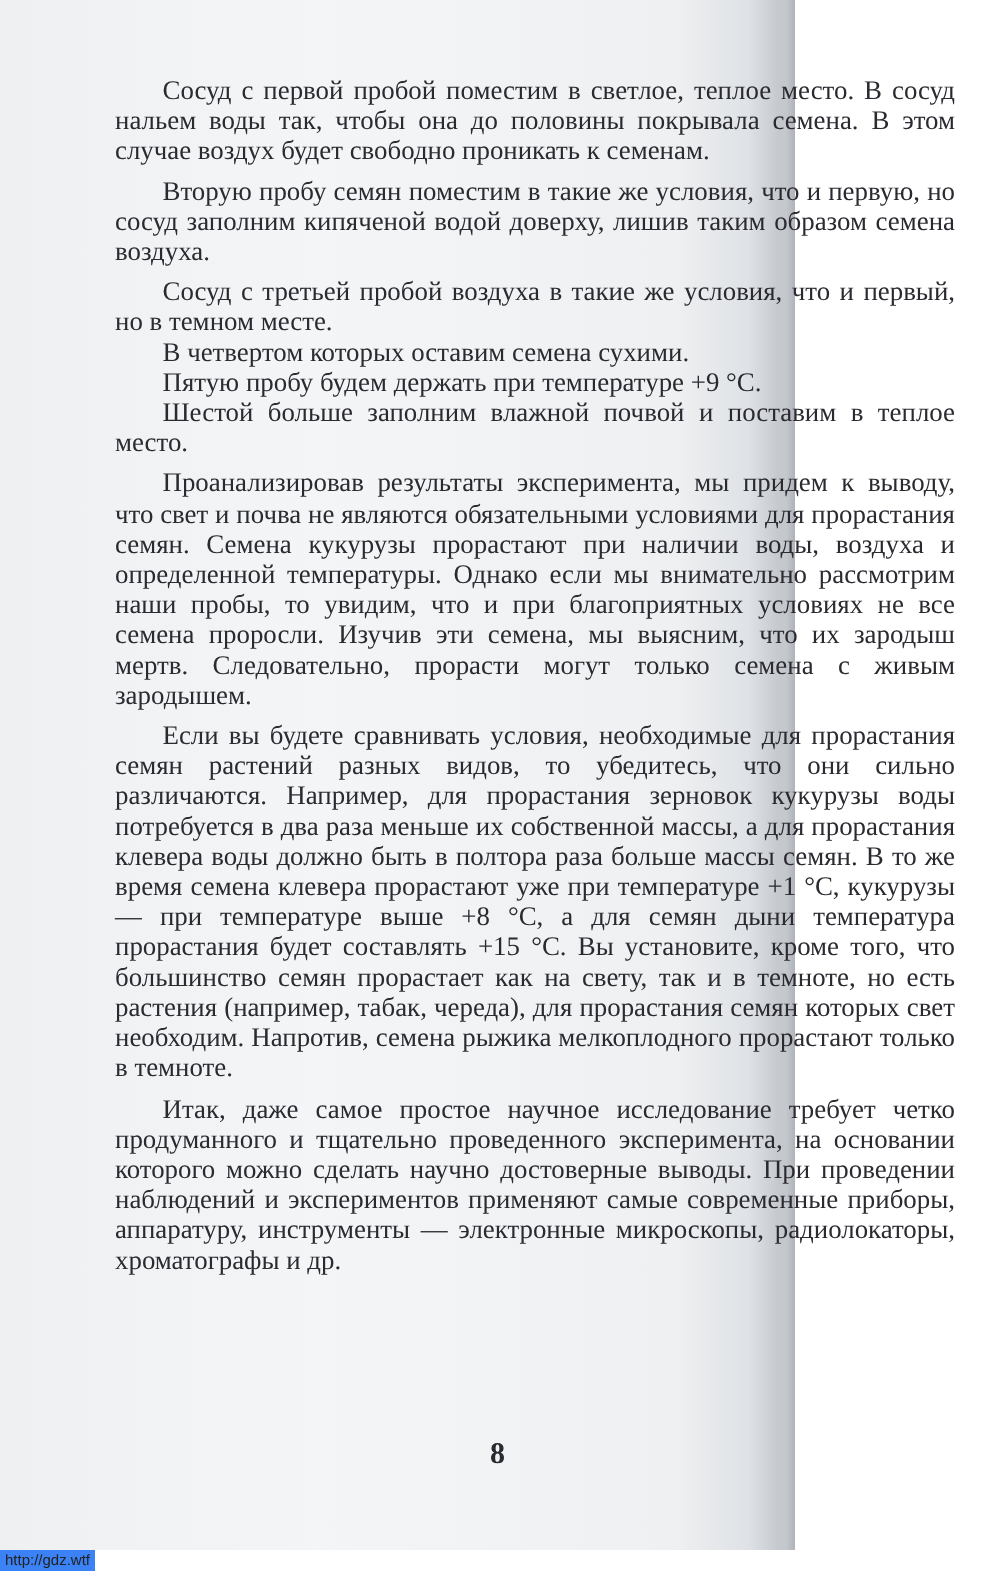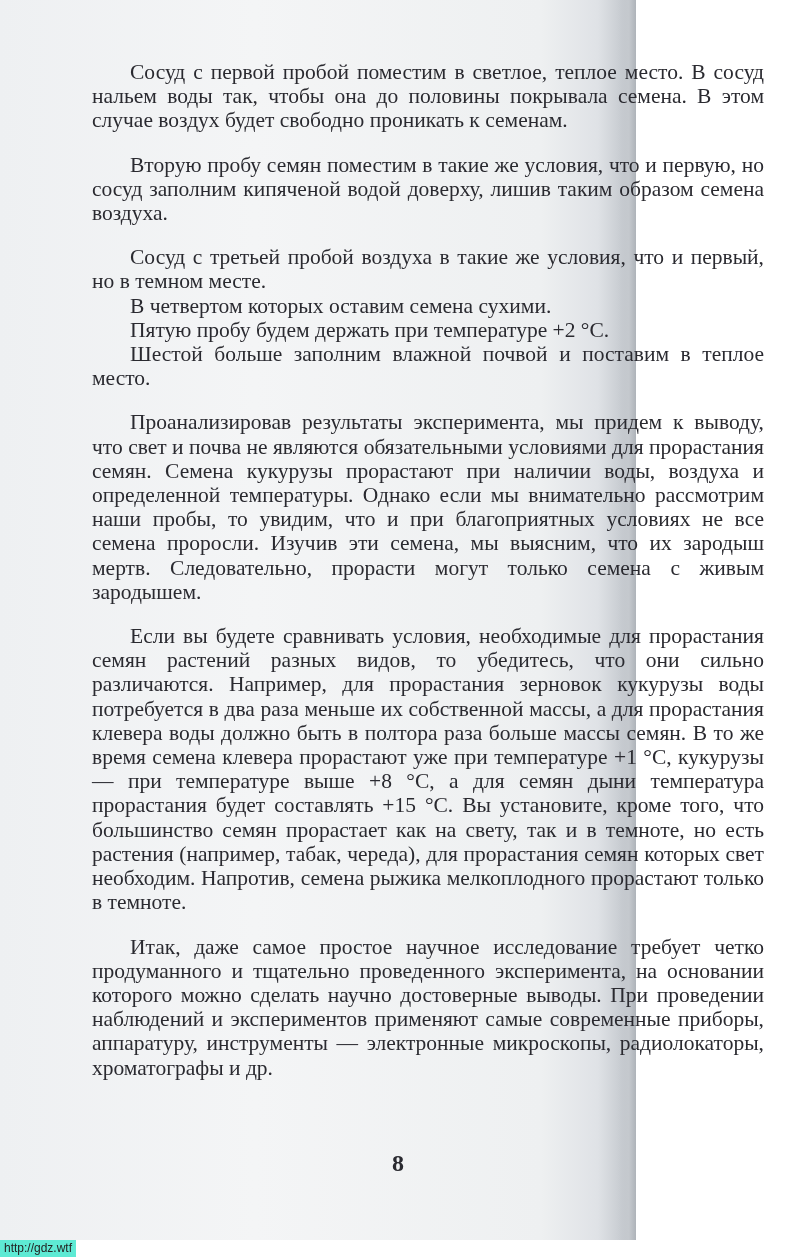--- a/index.html
+++ b/index.html
@@ -15,45 +15,45 @@
       position: absolute; right: 0; top: 0; width: 18px; height: 1240px;
       background: linear-gradient(90deg, rgba(200,204,210,0) 0%, #c5c9ce 60%, #aeb3b9 100%);
     }
     .text-block {
       position: absolute; left: 92px; top: 60px; width: 672px;
       font-family: "Liberation Serif", "DejaVu Serif", serif;
       font-size: 21.5px; line-height: 24.2px; color: #2a2a30;
       text-align: justify;
     }
     .para { margin: 0; text-indent: 38px; }
-    .para.gap { margin-top: 20px; }
+    .para.gap { margin-top: 8px; }
     .page-number {
       position: absolute; left: 0; width: 796px; top: 1150px; text-align: center;
       font-family: "Liberation Serif", "DejaVu Serif", serif;
       font-weight: bold; font-size: 24px; color: #2a2a30;
     }
     .watermark {
       position: absolute; left: 0; top: 1240px; height: 17px;
-      background: #5eead4; padding: 0 4px;
+      background: #3b82f6; padding: 0 4px;
       font-family: "Liberation Sans", "DejaVu Sans", sans-serif;
       font-size: 12px; line-height: 17px; color: #222;
     }
   </style>
 </head>
 <body>
 
 <div class="page">
   <div class="page-edge"></div>
 
   <div class="text-block">
     <p class="para">Сосуд с первой пробой поместим в светлое, теплое место. В сосуд нальем воды так, чтобы она до половины покрывала семена. В этом случае воздух будет свободно проникать к семенам.</p>
     <p class="para gap">Вторую пробу семян поместим в такие же условия, что и первую, но сосуд заполним кипяченой водой доверху, лишив таким образом семена воздуха.</p>
     <p class="para gap">Сосуд с третьей пробой воздуха в такие же условия, что и первый, но в темном месте.</p>
     <p class="para">В четвертом которых оставим семена сухими.</p>
-    <p class="para">Пятую пробу будем держать при температуре +2 °С.</p>
+    <p class="para">Пятую пробу будем держать при температуре +9 °С.</p>
     <p class="para">Шестой больше заполним влажной почвой и поставим в теплое место.</p>
     <p class="para gap">Проанализировав результаты эксперимента, мы придем к выводу, что свет и почва не являются обязательными условиями для прорастания семян. Семена кукурузы прорастают при наличии воды, воздуха и определенной температуры. Однако если мы внимательно рассмотрим наши пробы, то увидим, что и при благоприятных условиях не все семена проросли. Изучив эти семена, мы выясним, что их зародыш мертв. Следовательно, прорасти могут только семена с живым зародышем.</p>
     <p class="para gap">Если вы будете сравнивать условия, необходимые для прорастания семян растений разных видов, то убедитесь, что они сильно различаются. Например, для прорастания зерновок кукурузы воды потребуется в два раза меньше их собственной массы, а для прорастания клевера воды должно быть в полтора раза больше массы семян. В то же время семена клевера прорастают уже при температуре +1 °С, кукурузы — при температуре выше +8 °С, а для семян дыни температура прорастания будет составлять +15 °С. Вы установите, кроме того, что большинство семян прорастает как на свету, так и в темноте, но есть растения (например, табак, череда), для прорастания семян которых свет необходим. Напротив, семена рыжика мелкоплодного прорастают только в темноте.</p>
     <p class="para gap">Итак, даже самое простое научное исследование требует четко продуманного и тщательно проведенного эксперимента, на основании которого можно сделать научно достоверные выводы. При проведении наблюдений и экспериментов применяют самые современные приборы, аппаратуру, инструменты — электронные микроскопы, радиолокаторы, хроматографы и др.</p>
   </div>
 
   <div class="page-number">8</div>
 </div>
 
 <div class="watermark">http://gdz.wtf</div>

